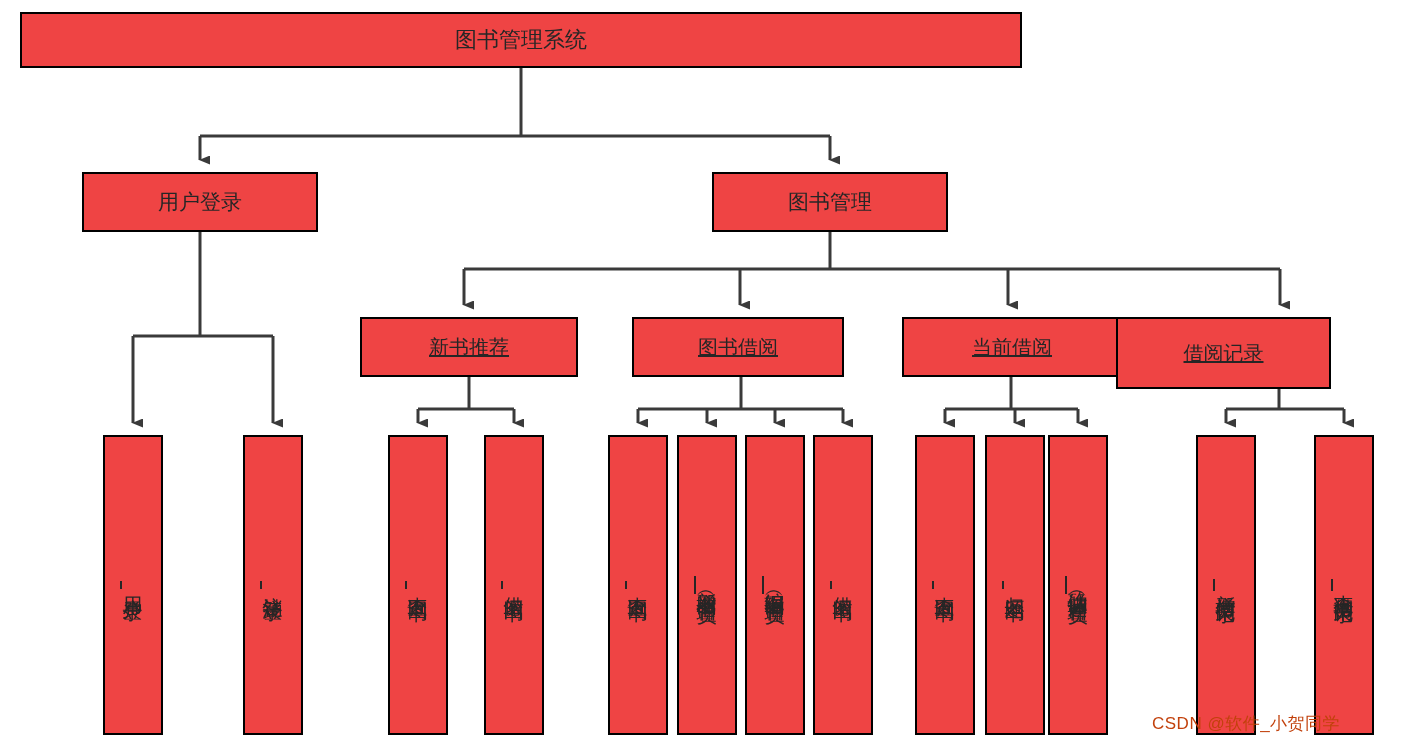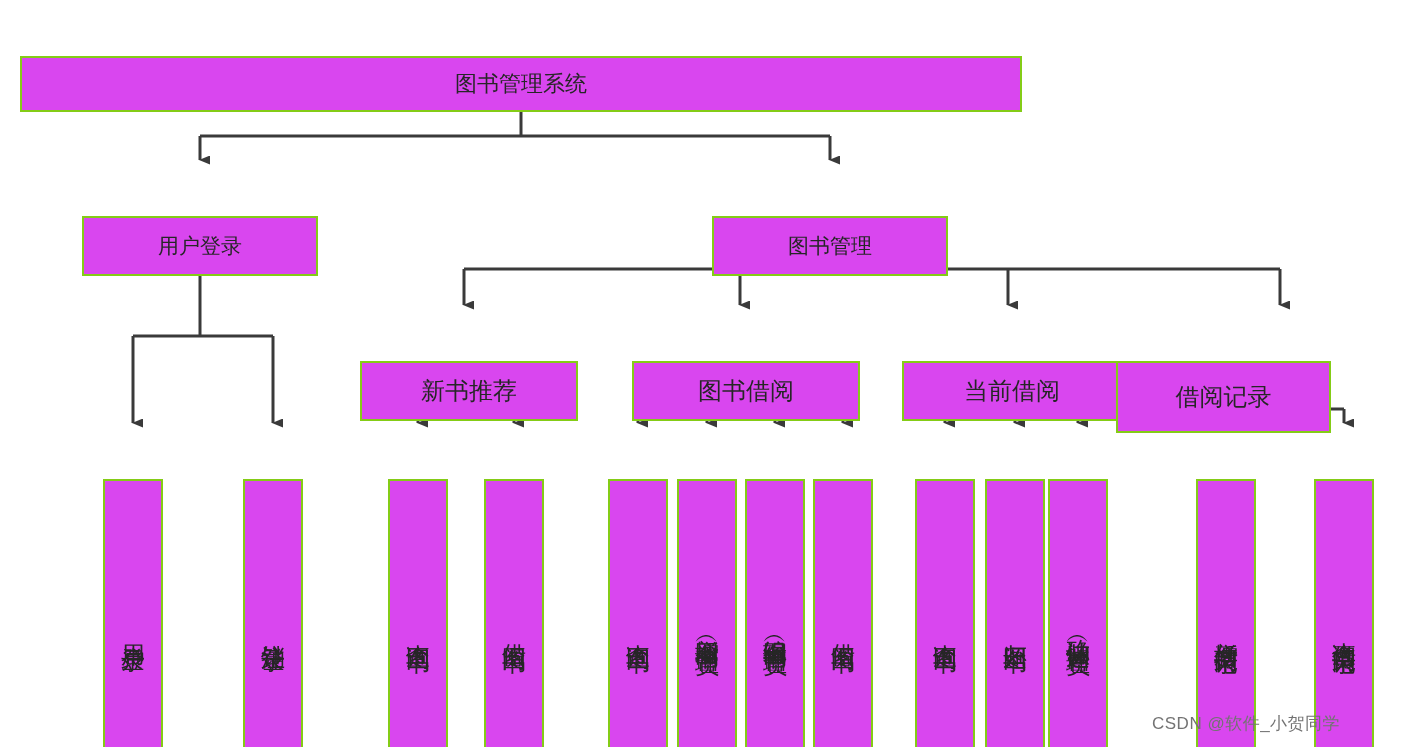--- a/index.html
+++ b/index.html
@@ -21,56 +21,56 @@
   #diagram-svg {
     position: absolute;
     left: 0;
     top: 0;
     width: 1405px;
     height: 747px;
   }
   .node {
     position: absolute;
     box-sizing: border-box;
-    background: #d946ef;
-    border: 2px solid #84cc16;
+    background: #ef4444;
+    border: 2px solid #000000;
     display: flex;
     align-items: center;
     justify-content: center;
     color: #262626;
-    margin-top: 44px;
   }
   .node.level0 {
     font-size: 22px;
   }
   .node.level1 {
     font-size: 21px;
   }
   .node.level2 {
-    font-size: 24px;
+    font-size: 20px;
+    text-decoration: underline;
   }
   .node-label {
     display: block;
     line-height: 1.15;
     white-space: nowrap;
   }
   .node.vertical .node-label {
     writing-mode: vertical-rl;
     text-orientation: upright;
     letter-spacing: 2px;
     line-height: 1.0;
     white-space: nowrap;
     max-height: 292px;
   }
   .watermark {
     position: absolute;
     left: 1152px;
     top: 712px;
     font-size: 17px;
-    color: #737373;
+    color: #c2410c;
     white-space: nowrap;
     letter-spacing: 0.5px;
     pointer-events: none;
   }
 </style>
 </head>
 <body>
 
 <div id="diagram-root">
 
@@ -143,21 +143,21 @@
   <div class="node level1" style="left:82px; top:172px; width:236px; height:60px;">
     <span class="node-label">用户登录</span>
   </div>
   <div class="node level1" style="left:712px; top:172px; width:236px; height:60px;text-align:right;">
     <span class="node-label">图书管理</span>
   </div>
 
   <div class="node level2" style="left:360px; top:317px; width:218px; height:60px;">
     <span class="node-label">新书推荐</span>
   </div>
-  <div class="node level2" style="left:632px; top:317px; width:228px; height:60px;">
+  <div class="node level2" style="left:632px; top:317px; width:212px; height:60px;">
     <span class="node-label">图书借阅</span>
   </div>
   <div class="node level2" style="left:902px; top:317px; width:220px; height:60px;">
     <span class="node-label">当前借阅</span>
   </div>
   <div class="node level2" style="left:1116px; top:317px; width:215px; height:72px;">
     <span class="node-label">借阅记录</span>
   </div>
 
   <div class="node level2 vertical" style="left:103px; top:435px; width:60px; height:300px;">

